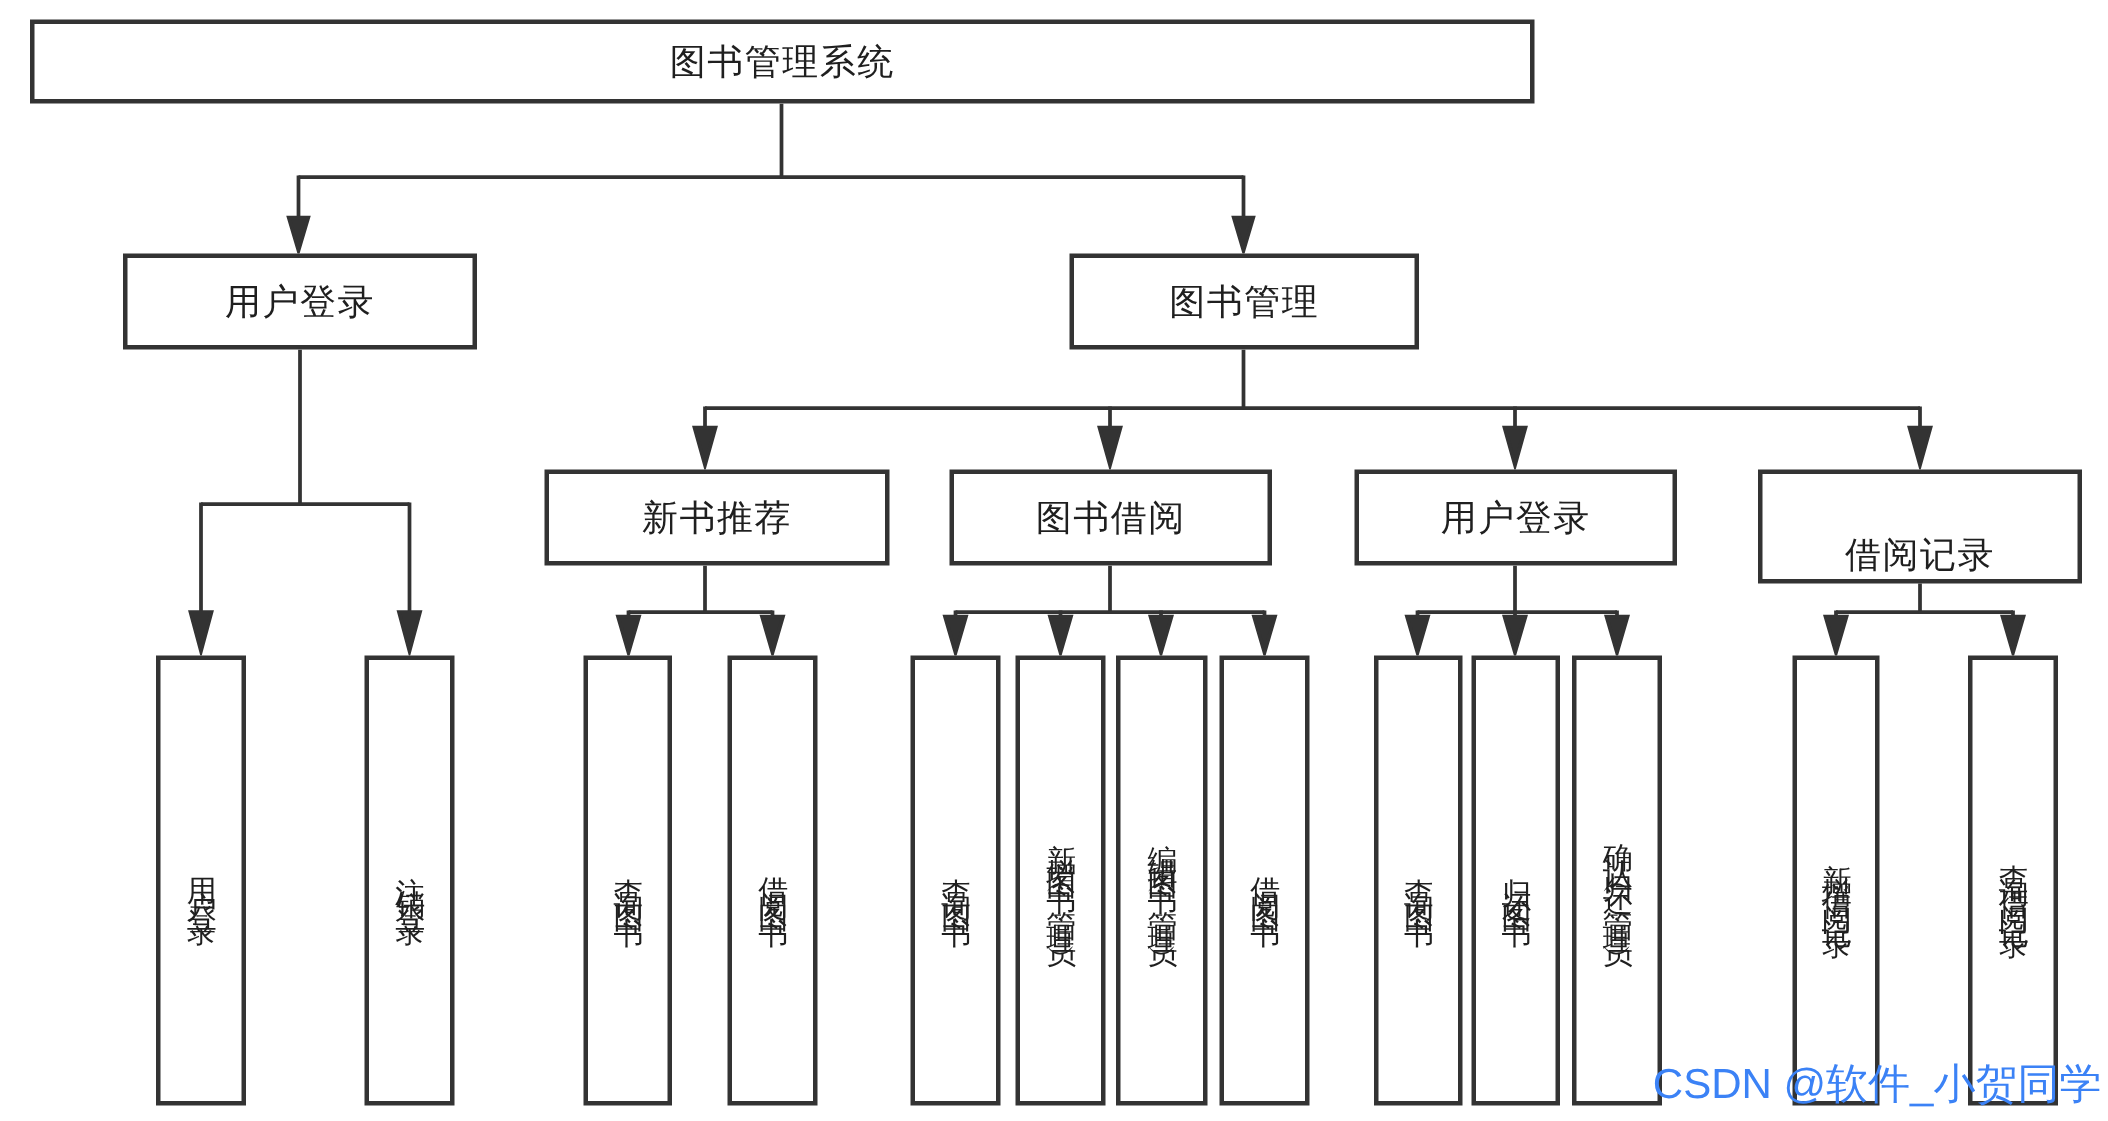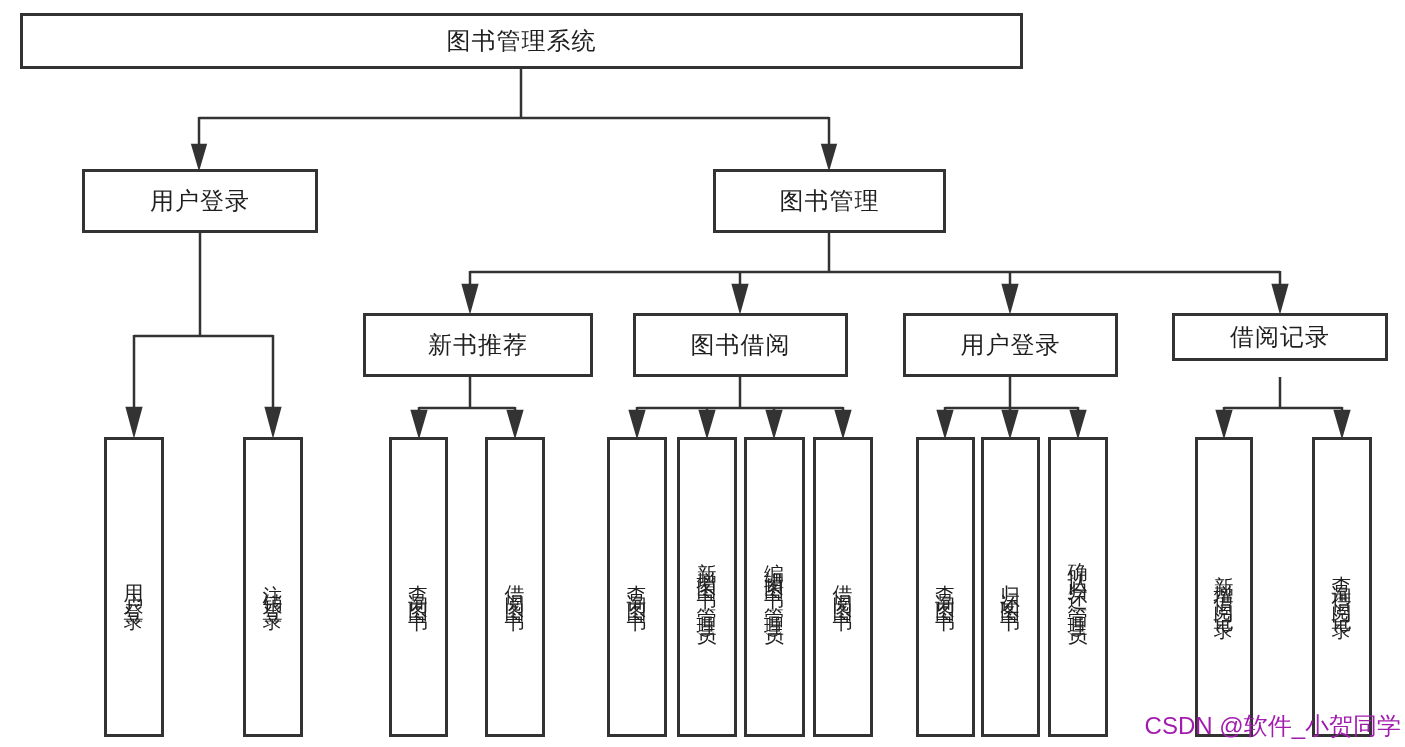--- a/index.html
+++ b/index.html
@@ -18,38 +18,38 @@
     writing-mode:vertical-rl; text-orientation:mixed;
     font-size:20px; color:#1f1f1f; letter-spacing:9px; line-height:1; white-space:nowrap;
   }
   
   .n-root   { left:20px;   top:13px;  width:1003px; height:56px; }
   .n-l2a    { left:82px;   top:169px; width:236px;  height:64px; }
   .n-l2b    { left:713px;  top:169px; width:233px;  height:64px; }
   .n-l3a    { left:363px;  top:313px; width:230px;  height:64px; }
   .n-l3b    { left:633px;  top:313px; width:215px;  height:64px;text-align:right; }
   .n-l3c    { left:903px;  top:313px; width:215px;  height:64px; }
-  .n-l3d    { left:1172px; top:313px; width:216px;  height:48px; }
+  .n-l3d    { left:1172px; top:313px; width:216px;  height:76px;align-items:flex-end; }
   .leaf     { top:437px; height:300px; }
   .n-g1a { left:104px;  width:60px; }
   .n-g1b { left:243px;  width:60px; }
   .n-g2a { left:389px;  width:59px; }
   .n-g2b { left:485px;  width:60px; }
   .n-g3a { left:607px;  width:60px; }
   .n-g3b { left:677px;  width:60px; }
   .n-g3c { left:744px;  width:61px; }
   .n-g3d { left:813px;  width:60px; }
   .n-g4a { left:916px;  width:59px; }
   .n-g4b { left:981px;  width:59px; }
   .n-g4c { left:1048px; width:60px; }
   .n-g5a { left:1195px; width:58px; }
   .n-g5b { left:1312px; width:60px; }
   .watermark {
     position:absolute; right:4px; bottom:5px; z-index:3;
-    font-size:24px; color:#a21caf; white-space:nowrap;
+    font-size:28px; color:#3b82f6; white-space:nowrap;
   }
 </style>
 </head>
 <body>
 
 <div class="stage">
 
   <svg class="connectors" width="1405" height="747" viewBox="0 0 1405 747" stroke="#333333" stroke-width="2.5" fill="#333333">
 
     <line x1="521" y1="69" x2="521" y2="118"></line>

